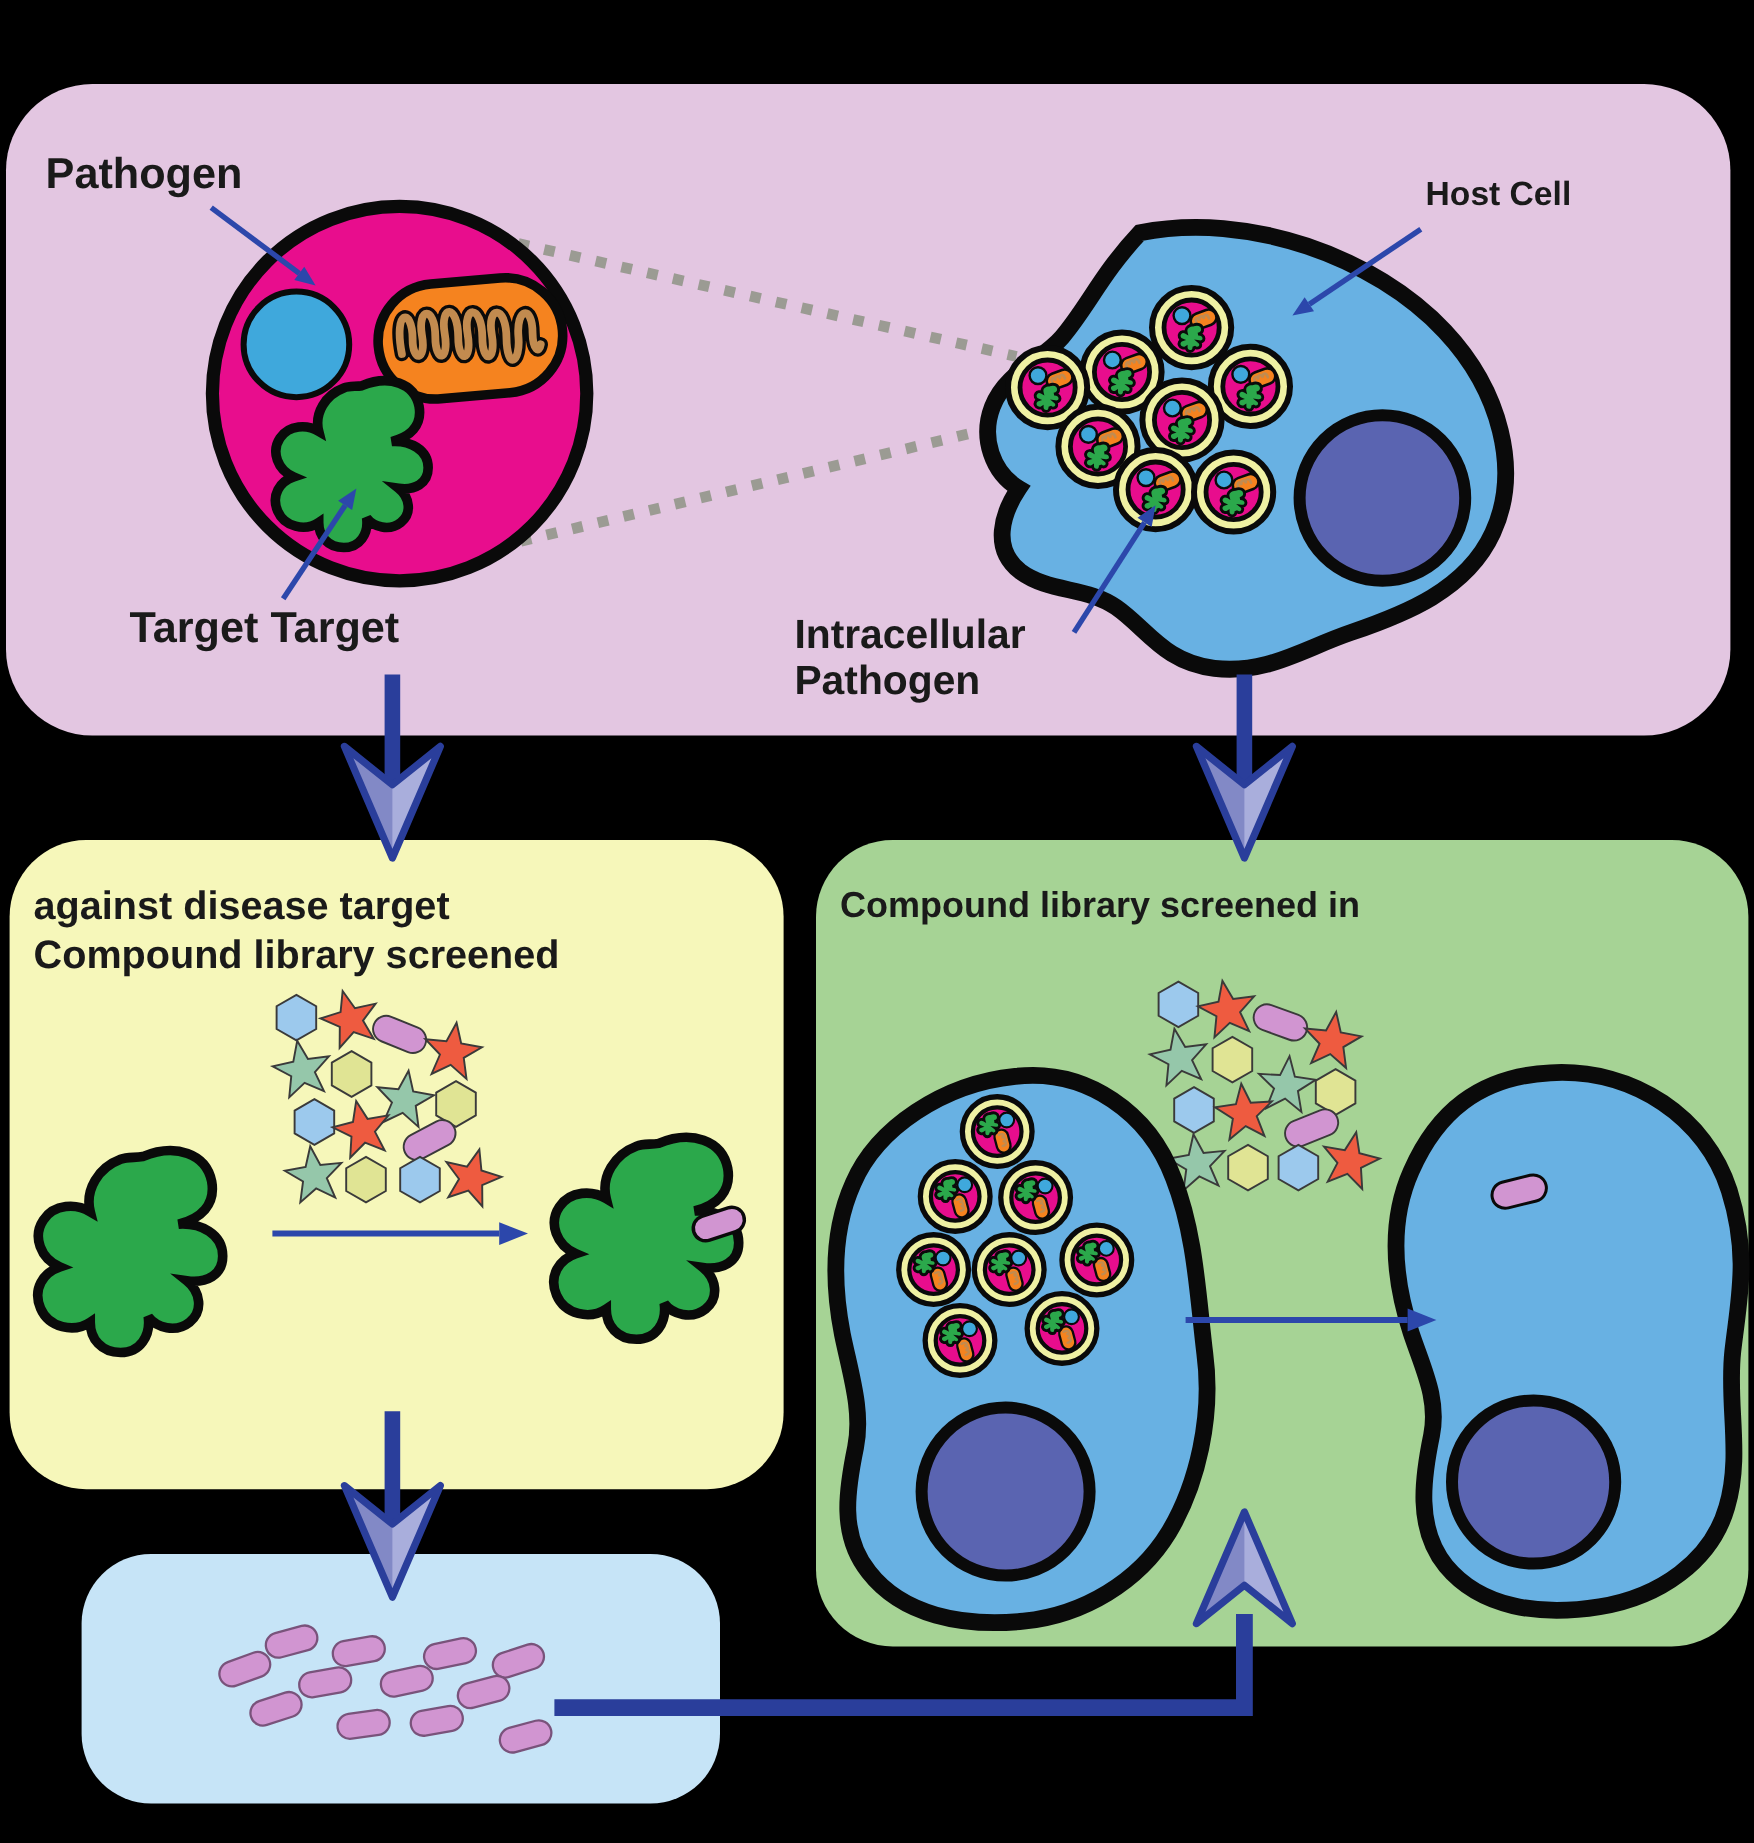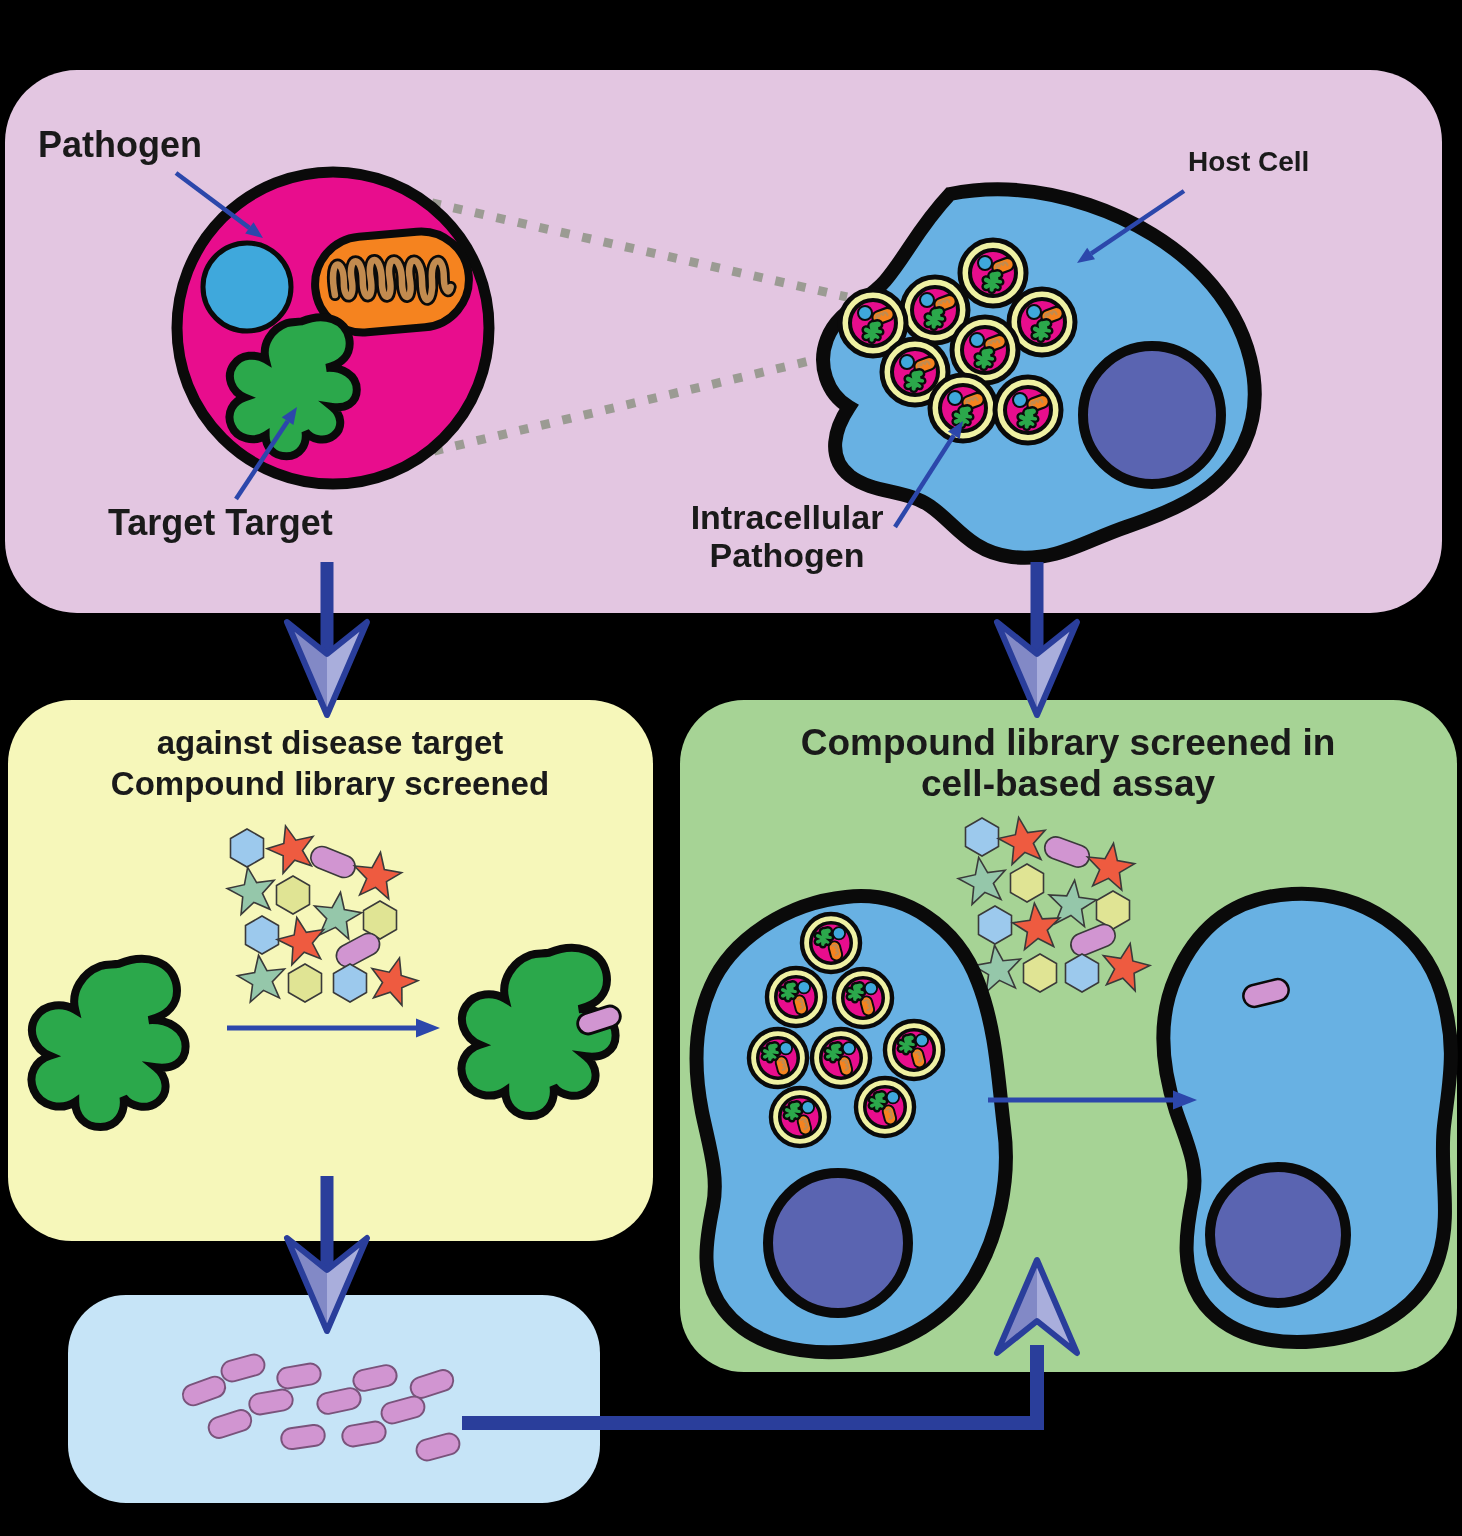--- a/index.html
+++ b/index.html
@@ -1,21 +1,21 @@
 <!DOCTYPE html>
 <html style="--bg: #000000; --ink: #0A0A0A; --text: #1A1A1A; --panelPink: #E3C6E1; --panelYellow: #F6F7BA; --panelGreen: #A6D395; --panelBlue: #C6E4F7; --magenta: #E80D8D; --dotBlue: #3FA8DC; --orange: #F5831F; --tan: #C28B4F; --blobGreen: #2BA84B; --cellBlue: #68B1E3; --nucleus: #5A64B1; --vesicleYellow: #EFF1A3; --hexBlue: #9CC9ED; --hexYellow: #E0E494; --starRed: #EE5B40; --starTeal: #95C7AA; --pill: #D195D1; --pillStroke: #79537B; --arrowBlue: #2A3E9B; --headLight: #A9AEDC; --headDark: #8289C6; --thinBlue: #2C47AB; --dotGray: #9B9B93;"><head>
 <meta charset="utf-8">
 <style>
   html,body{margin:0;padding:0;background:var(--bg,#000);}
   .stage{position:relative;width:1462px;height:1536px;background:var(--bg,#000);overflow:hidden;
          font-family:"Liberation Sans",sans-serif;border-radius:30px;}
   svg{position:absolute;left:0;top:0;}
   .t{position:absolute;font-weight:700;color:var(--text,#1a1a1a);
      font-family:"Liberation Sans",sans-serif;white-space:nowrap;}
-  .center{text-align:center;white-space:normal;}
+  .center{white-space:normal;margin-top:12px;}
 </style>
 </head>
 <body>
 
 <div class="stage">
 
 <svg width="1462" height="1536" viewBox="0 0 1462 1536">
   <defs>
     <path id="blob" vector-effect="non-scaling-stroke" d="M86,12 C110,2 132,10 136,30 C139,47 128,57 112,61 C128,60 144,68 144,84 C144,98 132,104 118,102 C128,110 130,124 120,132 C110,140 96,136 90,128 C92,142 84,154 70,154 C56,154 48,144 48,132 C36,140 18,136 12,122 C6,108 14,96 26,92 C12,86 6,70 14,58 C22,46 38,46 48,52 C44,36 54,20 70,14 C75,12 80,13 86,12 Z"></path>
     <g id="mitoBig">
@@ -214,18 +214,17 @@
 <div class="t center" style="left:662px;top:498px;width:250px;font-size:34px;line-height:38px">
   <div>Intracellular</div>
   <div>Pathogen</div>
 </div>
 
 <div class="t center" style="left:28px;top:722px;width:604px;font-size:33px;line-height:41px">
   <div>against disease target</div>
   <div>Compound library screened</div>
 </div>
 
-<div class="t center" style="left:700px;top:722px;width:736px;font-size:37px;line-height:41px">
+<div class="t center" style="left:700px;top:722px;width:736px;font-size:30px;line-height:41px">
   <div>Compound library screened in</div>
-  <div>cell-based assay</div>
 </div>
 
 </div>
 
 </body></html>

